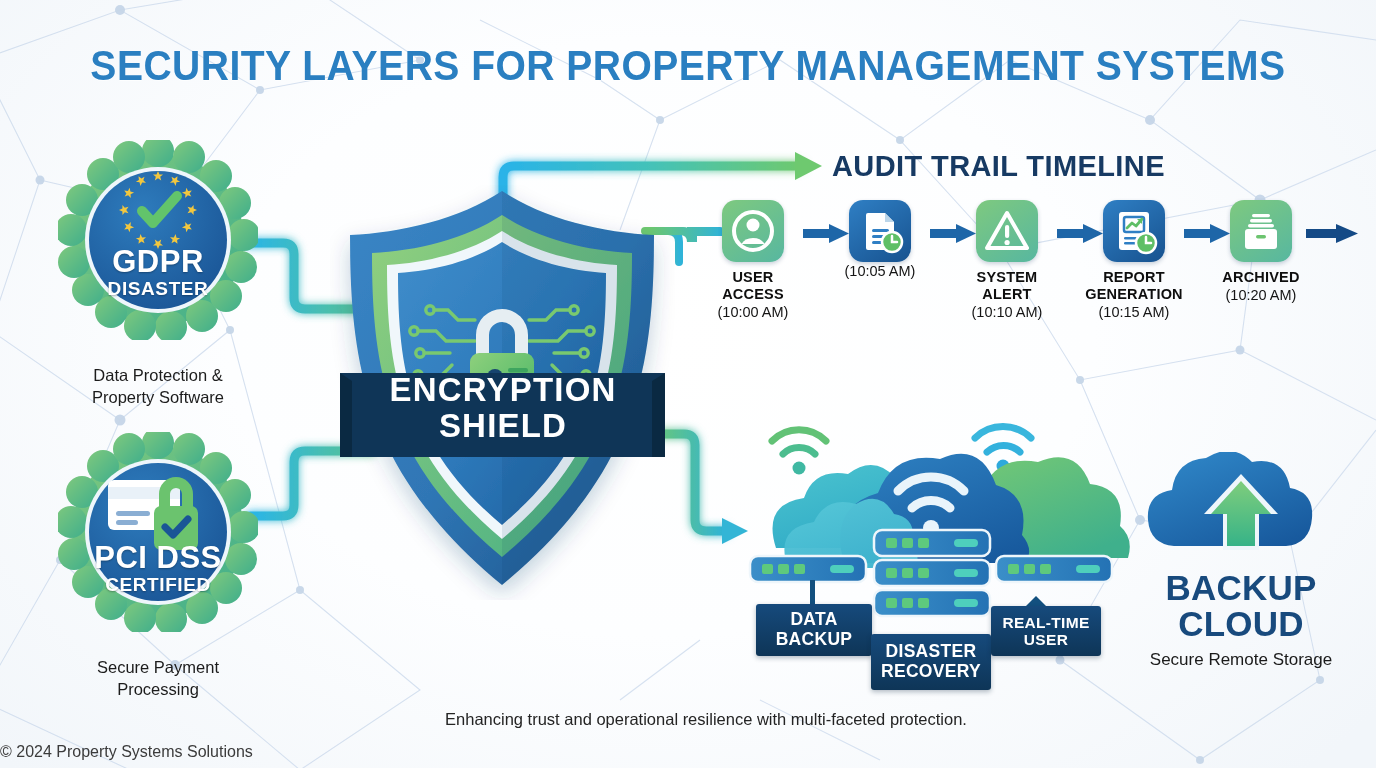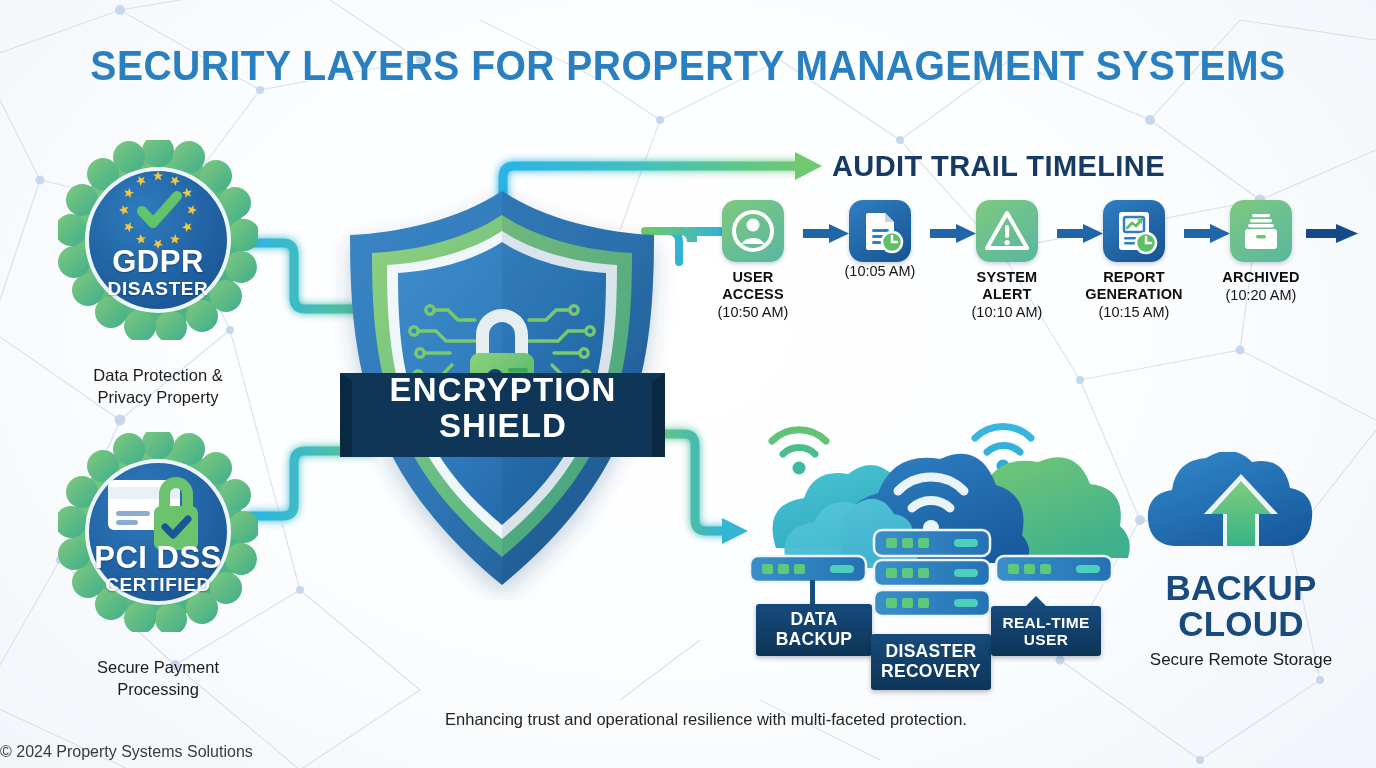--- a/index.html
+++ b/index.html
@@ -295,21 +295,21 @@
 
         <path d="M84 71 L95 83 L119 56" fill="none" stroke="#62c46b" stroke-width="10" stroke-linecap="round" stroke-linejoin="round"></path>
       </svg>
       <div class="badge-title" style="top:104px;">
         <span class="big">GDPR</span>
         <span class="small">DISASTER</span>
       </div>
     </div>
     <div class="badge-caption">
       <span>Data Protection &amp;</span><br>
-      <span>Privacy Property</span>
+      <span>Property Software</span>
     </div>
   </div>
 
   <div class="badge-block" id="badge-pci">
     <div class="badge-art">
       <svg viewBox="0 0 200 200" width="200" height="200">
         <g fill="url(#gBadgeRing)">
           <circle cx="100" cy="100" r="86"></circle>
           <g>
             <circle cx="100" cy="11" r="16"></circle>
@@ -491,21 +491,21 @@
         <svg viewBox="0 0 62 62" width="62" height="62">
           <circle cx="31" cy="31" r="19" fill="none" stroke="#fff" stroke-width="4"></circle>
           <circle cx="31" cy="25" r="6.5" fill="#fff"></circle>
           <path d="M19.5 44 a12.5 10 0 0 1 23 0 z" fill="#fff"></path>
         </svg>
       </div>
       <div class="tl-label">
         <span>USER</span><br>
         <span>ACCESS</span>
       </div>
-      <div class="tl-time">(10:50 AM)</div>
+      <div class="tl-time">(10:00 AM)</div>
     </div>
 
     <div class="tl-step" style="left:110px;">
       <div class="tl-tile blue">
         <svg viewBox="0 0 62 62" width="62" height="62">
           <path d="M19 13 h17 l9 9 v26 a2 2 0 0 1 -2 2 h-24 a2 2 0 0 1 -2 -2 v-33 a2 2 0 0 1 2 -2 z" fill="#fff"></path>
           <path d="M36 13 l9 9 h-9 z" fill="#bcd6ea"></path>
           <g fill="#2f7fc4">
             <rect x="23" y="29" width="17" height="3" rx="1.5"></rect>
             <rect x="23" y="35" width="17" height="3" rx="1.5"></rect>

